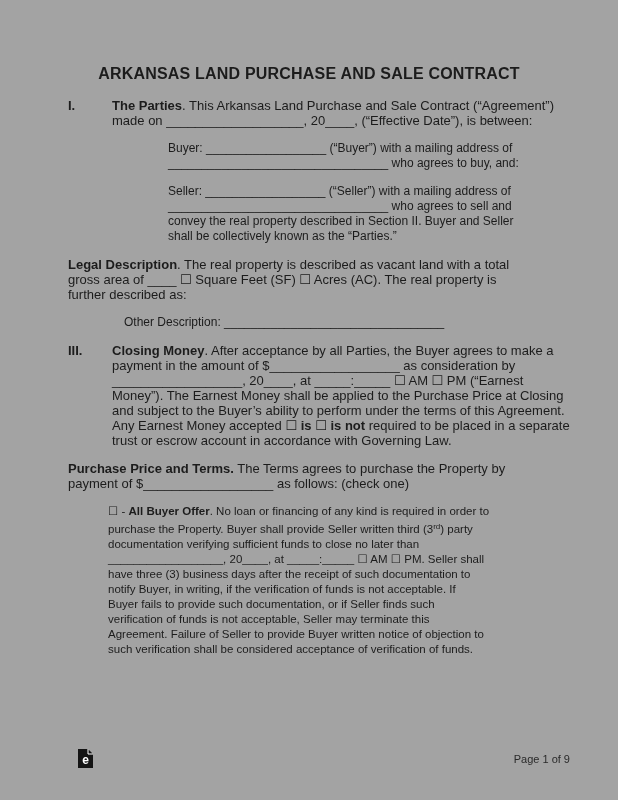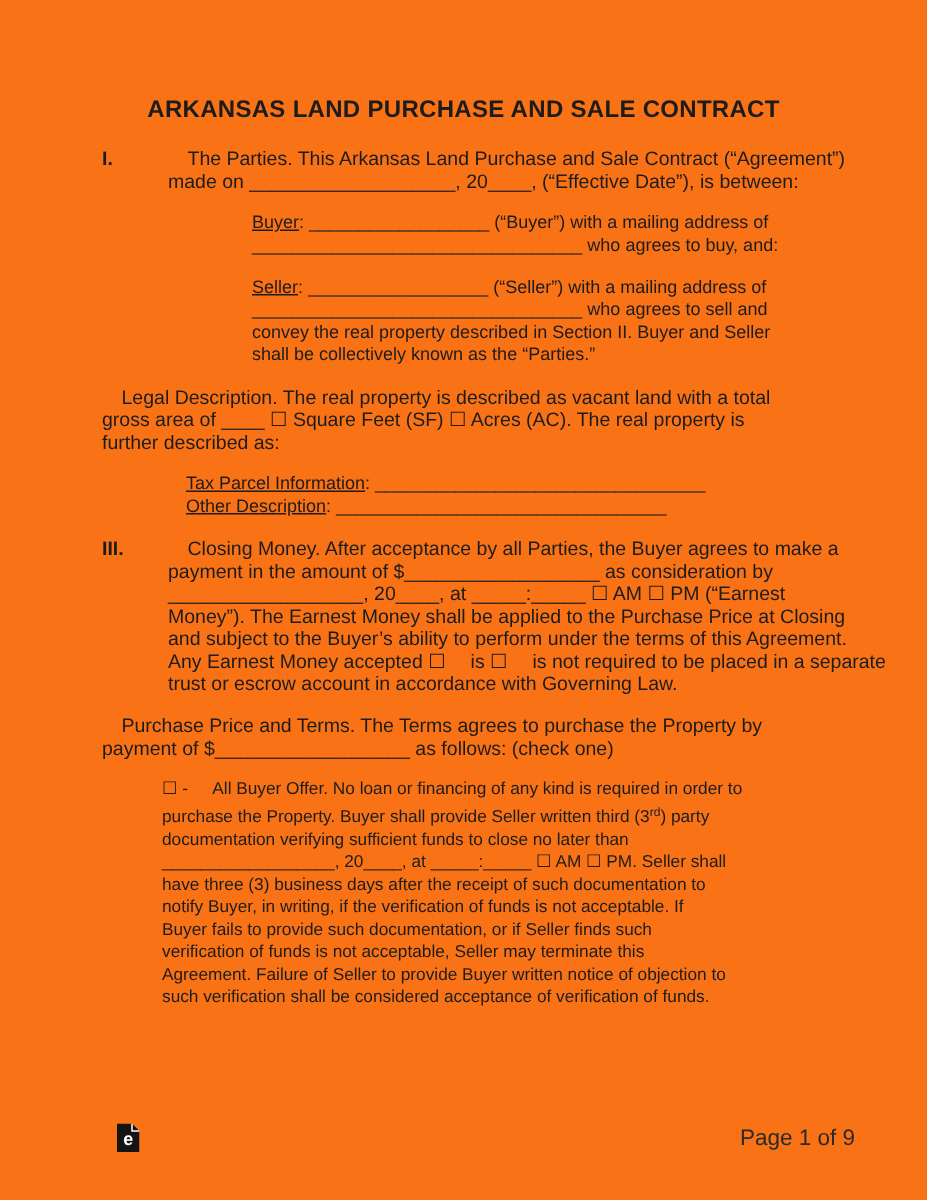--- a/index.html
+++ b/index.html
@@ -1,20 +1,20 @@
 <!DOCTYPE html>
 <html><head>
 <meta charset="utf-8">
 <style>
   html,body { margin:0; padding:0; background:#ffffff; }
   .page {
     position:relative;
     width:618px; height:800px;
     margin:0 auto;
-    background:#f97316;
+    background:#a3a3a3;
     font-family:"Liberation Sans","DejaVu Sans",sans-serif;
     color:#1c1c1c;
     overflow:hidden;
   }
   .title {
     margin:0 0 14px 0;
     padding:64px 20px 0 20px;
     text-align:center;
     font-size:16px; line-height:20px;
     font-weight:bold;
@@ -29,29 +29,29 @@
   .body { flex:1; min-width:0; }
   .para {
     margin:0 0 13px 0;
     font-size:13px; line-height:15px;
     white-space:pre-wrap;
   }
   .ind  { margin-left:56px; font-size:12px; }
   .addr-block { margin:2px 0 13px 56px; }
   .addr { margin:0; font-size:12px; line-height:15px; white-space:pre-wrap; }
   .cash { margin:6px 0 0 40px; font-size:11.5px; line-height:15px; }
-  .b { font-weight:normal;margin-left:13px; }
-  .u { text-decoration:underline; }
+  .b { font-weight:bold; }
+  .u { }
   .sup { font-size:8px; vertical-align:4px; }
   .footer {
     position:absolute; left:0; right:0; bottom:32px;
     display:flex; justify-content:space-between; align-items:center;
     padding:0 48px 0 78px;
   }
-  .pagenum { font-size:15px; color:#2a2a2a; }
+  .pagenum { font-size:11px; color:#2a2a2a; }
   .logo { display:block; }
 </style>
 </head>
 <body>
 
 <div class="page">
 
   <h1 class="title">ARKANSAS LAND PURCHASE AND SALE CONTRACT</h1>
 
   <section class="sec">
@@ -67,21 +67,20 @@
 shall be collectively known as the “Parties.”</span></p>
     </div>
   </section>
 
   <section class="sec">
     <div class="body">
       <p class="para"><span class="b">Legal Description</span><span>. The real property is described as vacant land with a total
 gross area of ____ ☐ Square Feet (SF) ☐ Acres (AC). The real property is
 further described as:</span></p>
       <div class="addr-block">
-        <p class="addr"><span class="u">Tax Parcel Information</span><span>: _________________________________</span></p>
         <p class="addr"><span class="u">Other Description</span><span>: _________________________________</span></p>
       </div>
     </div>
   </section>
 
   <section class="sec">
     <div class="num">III.</div>
     <div class="body">
       <p class="para"><span class="b">Closing Money</span><span>. After acceptance by all Parties, the Buyer agrees to make a
 payment in the amount of $__________________ as consideration by

